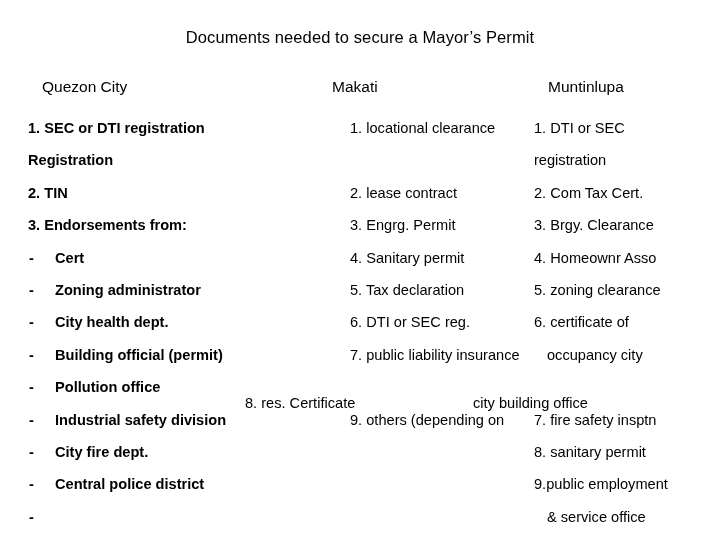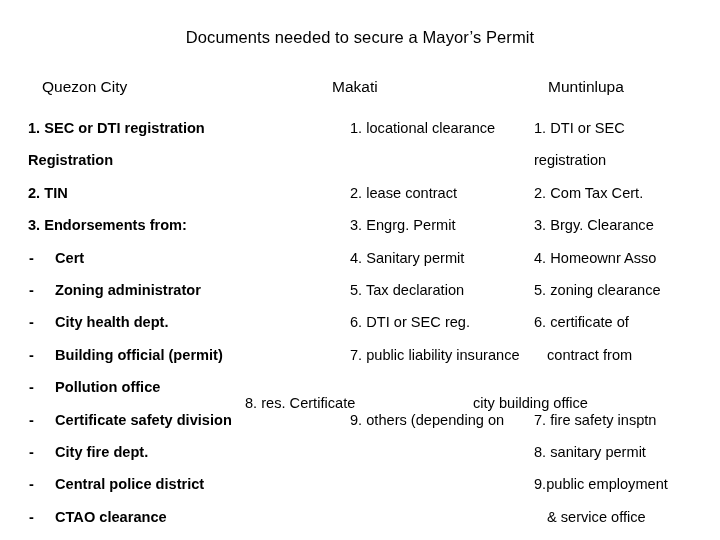--- a/index.html
+++ b/index.html
@@ -96,24 +96,24 @@
   <div class="col col-1">
     <div class="row"><span>1.  SEC or DTI registration</span></div>
     <div class="row"><span>Registration</span></div>
     <div class="row"><span>2. TIN</span></div>
     <div class="row"><span>3. Endorsements from:</span></div>
     <div class="row dash-row"><span class="dash">-</span><span>Cert</span></div>
     <div class="row dash-row"><span class="dash">-</span><span>Zoning administrator</span></div>
     <div class="row dash-row"><span class="dash">-</span><span>City health dept.</span></div>
     <div class="row dash-row"><span class="dash">-</span><span>Building official (permit)</span></div>
     <div class="row dash-row"><span class="dash">-</span><span>Pollution office</span></div>
-    <div class="row dash-row"><span class="dash">-</span><span>Certificate safety division</span></div>
+    <div class="row dash-row"><span class="dash">-</span><span>Industrial safety division</span></div>
     <div class="row dash-row"><span class="dash">-</span><span>City fire dept.</span></div>
     <div class="row dash-row"><span class="dash">-</span><span>Central police district</span></div>
-    <div class="row dash-row"><span class="dash">-</span><span>CTAO clearance</span></div>
+    <div class="row dash-row"><span class="dash">-</span></div>
   </div>
 
   <div class="col col-2">
     <div class="row"><span>1. locational clearance</span></div>
     <div class="row blank"><span></span></div>
     <div class="row"><span>2. lease contract</span></div>
     <div class="row"><span>3. Engrg. Permit</span></div>
     <div class="row"><span>4. Sanitary permit</span></div>
     <div class="row"><span>5. Tax declaration</span></div>
     <div class="row"><span>6. DTI or SEC reg.</span></div>
@@ -123,21 +123,21 @@
   </div>
 
   <div class="col col-3">
     <div class="row"><span>1. DTI or SEC</span></div>
     <div class="row"><span>registration</span></div>
     <div class="row"><span>2. Com Tax Cert.</span></div>
     <div class="row"><span>3. Brgy. Clearance</span></div>
     <div class="row"><span>4. Homeownr Asso</span></div>
     <div class="row"><span>5. zoning clearance</span></div>
     <div class="row"><span>6. certificate of</span></div>
-    <div class="row indent-1"><span>contract from</span></div>
+    <div class="row indent-1"><span>occupancy city</span></div>
     <div class="row blank"><span></span></div>
     <div class="row"><span>7. fire safety insptn</span></div>
     <div class="row"><span>8. sanitary permit</span></div>
     <div class="row"><span>9.public employment</span></div>
     <div class="row indent-1"><span>&amp; service office</span></div>
   </div>
 
   <div class="float-frag frag-res">8. res. Certificate</div>
   <div class="float-frag frag-city">city building office</div>
 

